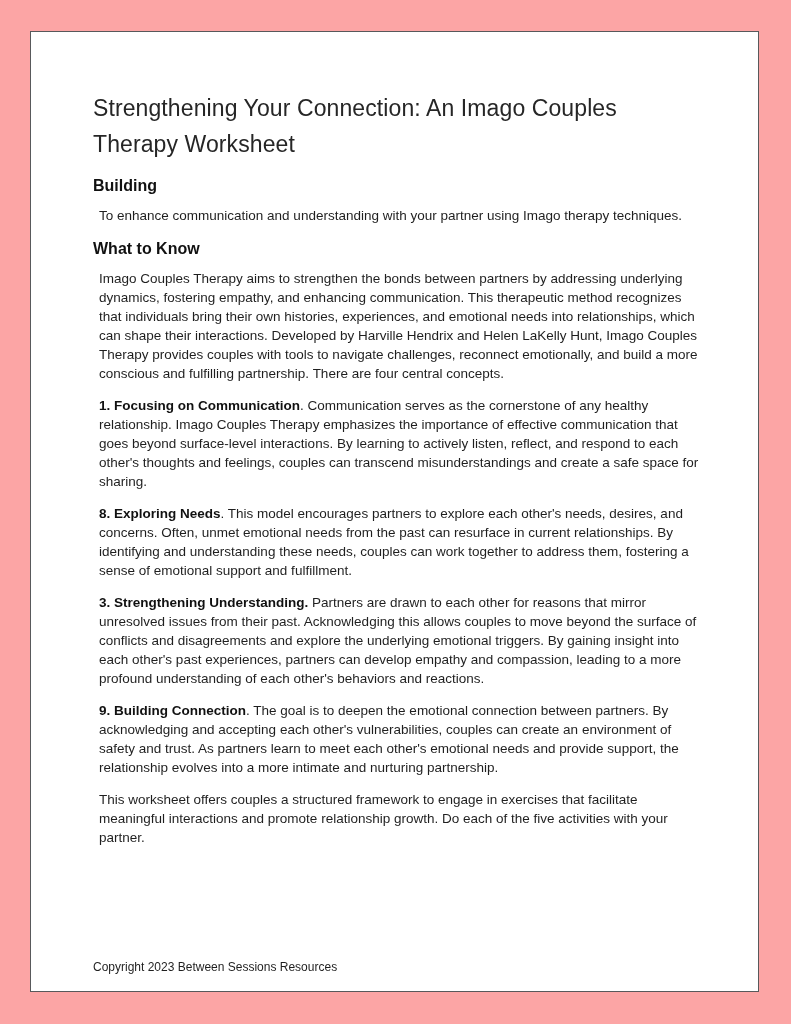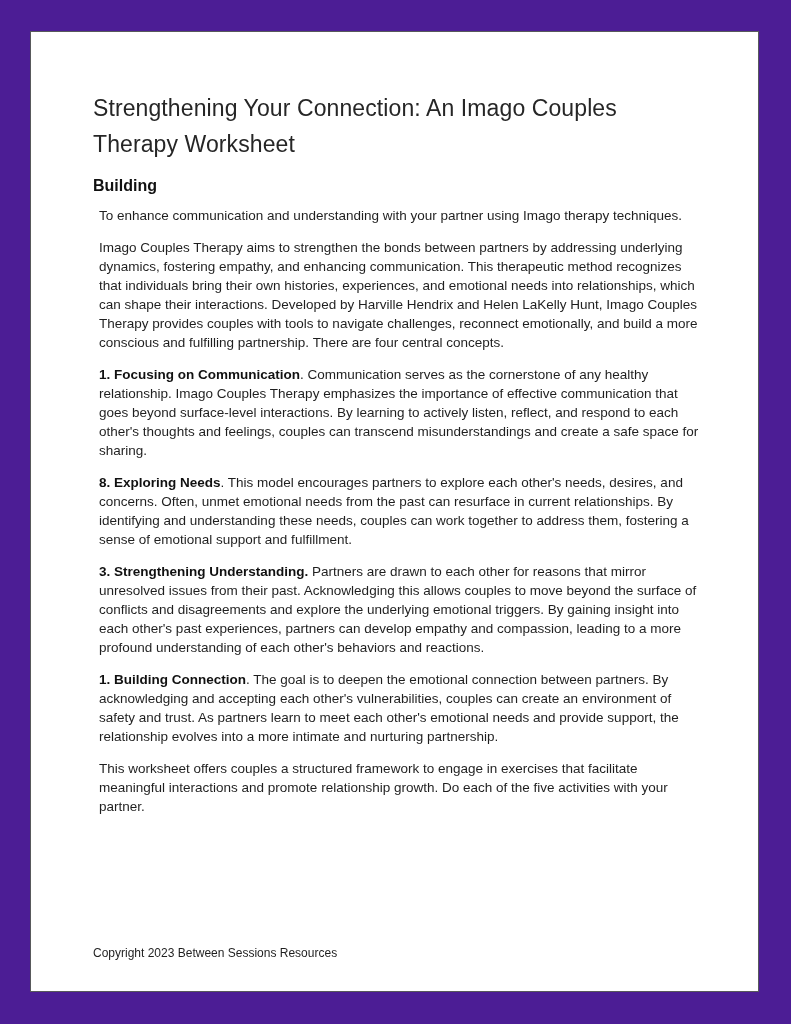--- a/index.html
+++ b/index.html
@@ -5,21 +5,21 @@
   html, body {
     margin: 0;
     padding: 0;
     background: #ffffff;
     font-family: "Liberation Sans", "DejaVu Sans", sans-serif;
   }
   .canvas {
     position: relative;
     width: 791px;
     height: 1024px;
-    background: #4c1d95;
+    background: #fca5a5;
     overflow: hidden;
   }
   .sheet {
     position: absolute;
     left: 30px;
     top: 31px;
     width: 729px;
     height: 961px;
     box-sizing: border-box;
     background: #ffffff;
@@ -47,44 +47,45 @@
     line-height: 19px;
     margin: 0 0 13px 6px;
     color: #1f1f1f;
   }
   .para b {
     color: #111111;
   }
   .footer-note {
     position: absolute;
     left: 62px;
-    bottom: 30px;
+    bottom: 16px;
     font-size: 12px;
     line-height: 15px;
     color: #1f1f1f;
   }
 </style>
 </head>
 <body>
 
 <div class="canvas">
   <div class="sheet">
 
     <h1 class="doc-title">Strengthening Your Connection: An Imago Couples Therapy Worksheet</h1>
 
     <h2 class="section-heading">Building</h2>
     <p class="para">To enhance communication and understanding with your partner using Imago therapy techniques.</p>
 
+    <h2 class="section-heading">What to Know</h2>
     <p class="para">Imago Couples Therapy aims to strengthen the bonds between partners by addressing underlying dynamics, fostering empathy, and enhancing communication. This therapeutic method recognizes that individuals bring their own histories, experiences, and emotional needs into relationships, which can shape their interactions. Developed by Harville Hendrix and Helen LaKelly Hunt, Imago Couples Therapy provides couples with tools to navigate challenges, reconnect emotionally, and build a more conscious and fulfilling partnership. There are four central concepts.</p>
 
     <p class="para"><b>1. Focusing on Communication</b><span>. Communication serves as the cornerstone of any healthy relationship. Imago Couples Therapy emphasizes the importance of effective communication that goes beyond surface-level interactions. By learning to actively listen, reflect, and respond to each other's thoughts and feelings, couples can transcend misunderstandings and create a safe space for sharing.</span></p>
 
     <p class="para"><b>8. Exploring Needs</b><span>. This model encourages partners to explore each other's needs, desires, and concerns. Often, unmet emotional needs from the past can resurface in current relationships. By identifying and understanding these needs, couples can work together to address them, fostering a sense of emotional support and fulfillment.</span></p>
 
     <p class="para"><b>3. Strengthening Understanding.</b><span> Partners are drawn to each other for reasons that mirror unresolved issues from their past. Acknowledging this allows couples to move beyond the surface of conflicts and disagreements and explore the underlying emotional triggers. By gaining insight into each other's past experiences, partners can develop empathy and compassion, leading to a more profound understanding of each other's behaviors and reactions.</span></p>
 
-    <p class="para"><b>1. Building Connection</b><span>. The goal is to deepen the emotional connection between partners. By acknowledging and accepting each other's vulnerabilities, couples can create an environment of safety and trust. As partners learn to meet each other's emotional needs and provide support, the relationship evolves into a more intimate and nurturing partnership.</span></p>
+    <p class="para"><b>9. Building Connection</b><span>. The goal is to deepen the emotional connection between partners. By acknowledging and accepting each other's vulnerabilities, couples can create an environment of safety and trust. As partners learn to meet each other's emotional needs and provide support, the relationship evolves into a more intimate and nurturing partnership.</span></p>
 
     <p class="para">This worksheet offers couples a structured framework to engage in exercises that facilitate meaningful interactions and promote relationship growth. Do each of the five activities with your partner.</p>
 
     <div class="footer-note">Copyright 2023 Between Sessions Resources</div>
   </div>
 </div>
 
 </body></html>

